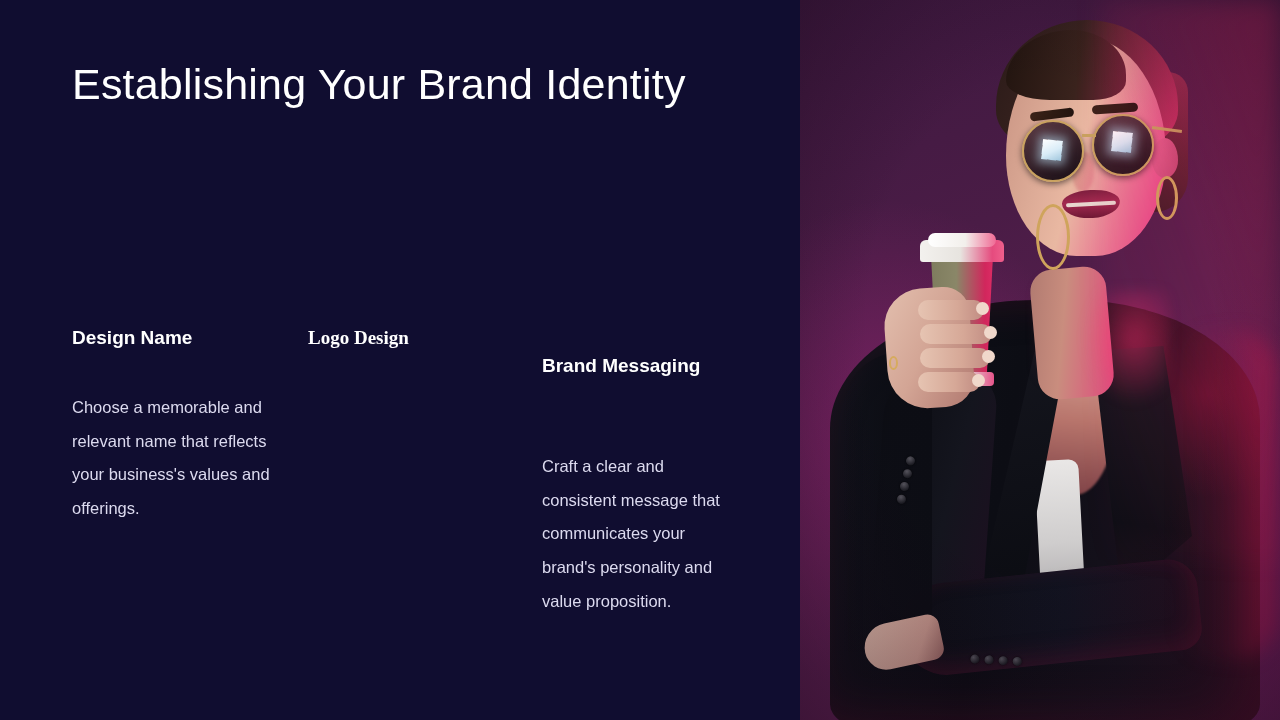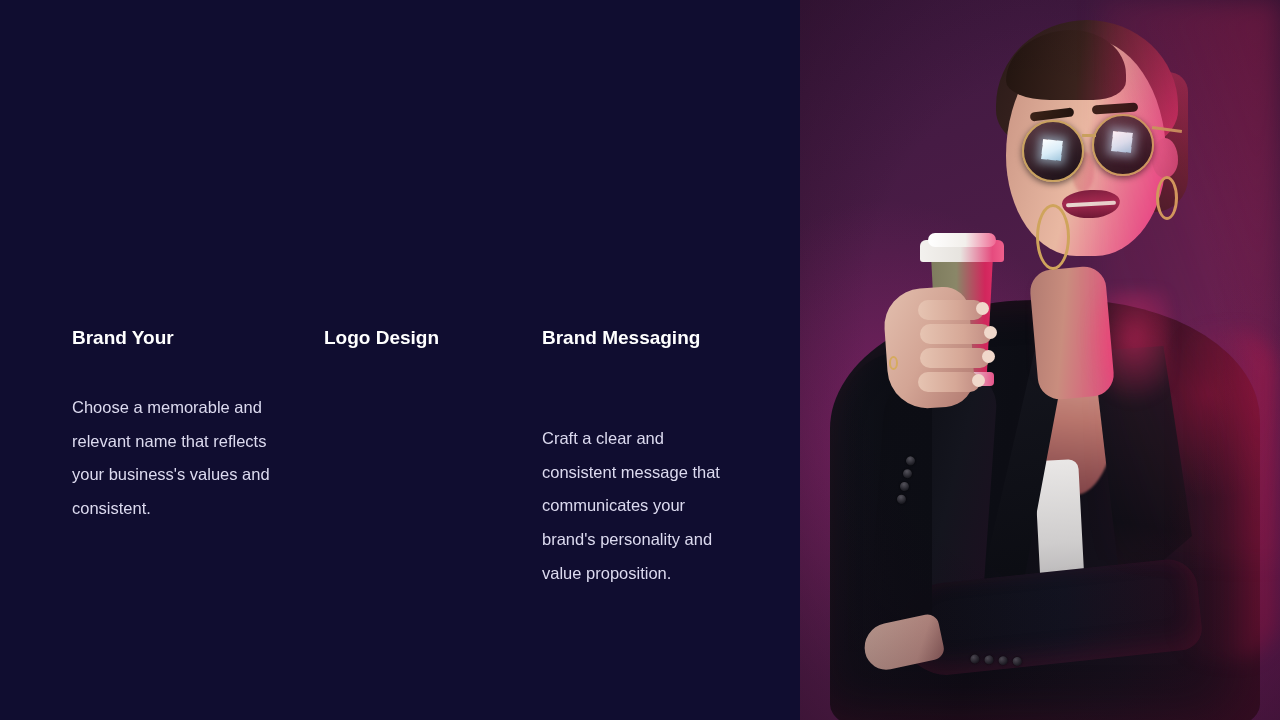--- a/index.html
+++ b/index.html
@@ -60,22 +60,22 @@
     top: 327px;
     width: 700px;
     height: 330px;
   }
 
   .col {
     position: absolute;
     top: 0;
   }
   .col-1 { left: 0px;   width: 200px; }
-  .col-2 { left: 252px; width: 185px; }
-  .col-3 { left: 470px; width: 200px; }
+  .col-2 { left: 236px; width: 185px; font-family: Liberation Serif, serif; }
+  .col-3 { left: 470px; width: 200px; margin-top: 28px; }
 
   .col-heading {
     font-size: 19px;
     font-weight: 600;
     line-height: 1.2;
     color: #ffffff;
     white-space: nowrap;
   }
 
   .col-body {
@@ -486,27 +486,28 @@
     pointer-events: none;
   }
 </style>
 </head>
 <body>
 
 <div class="slide">
 
   <div class="left-panel">
 
+    <h1 class="slide-title">Establishing Your Brand Identity</h1>
 
 
     <div class="columns">
 
       <div class="col col-1">
-        <div class="col-heading">Brand Your</div>
-        <div class="col-body">Choose a memorable and relevant name that reflects your business's values and consistent.</div>
+        <div class="col-heading">Design Name</div>
+        <div class="col-body">Choose a memorable and relevant name that reflects your business's values and offerings.</div>
       </div>
 
       <div class="col col-2">
         <div class="col-heading">Logo Design</div>
       </div>
 
       <div class="col col-3">
         <div class="col-heading">Brand Messaging</div>
         <div class="col-body">Craft a clear and consistent message that communicates your brand's personality and value proposition.</div>
       </div>

